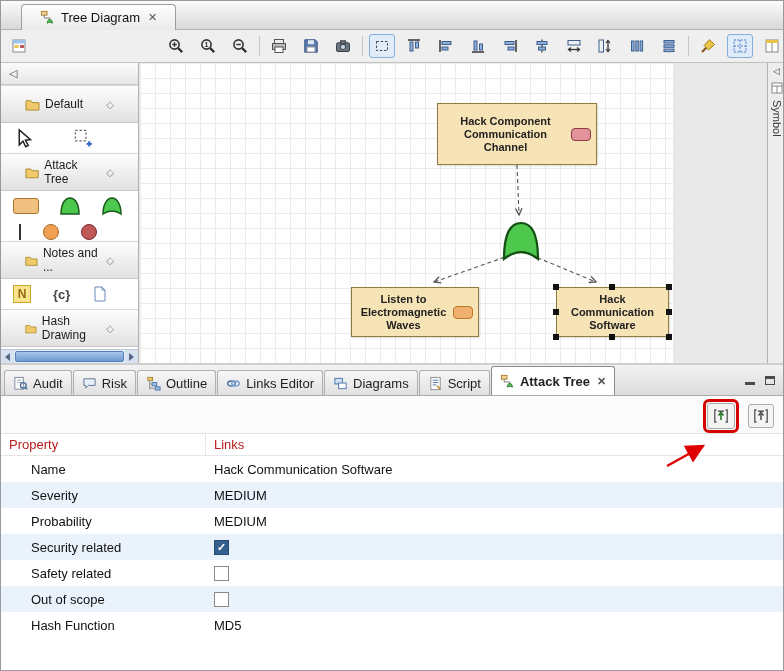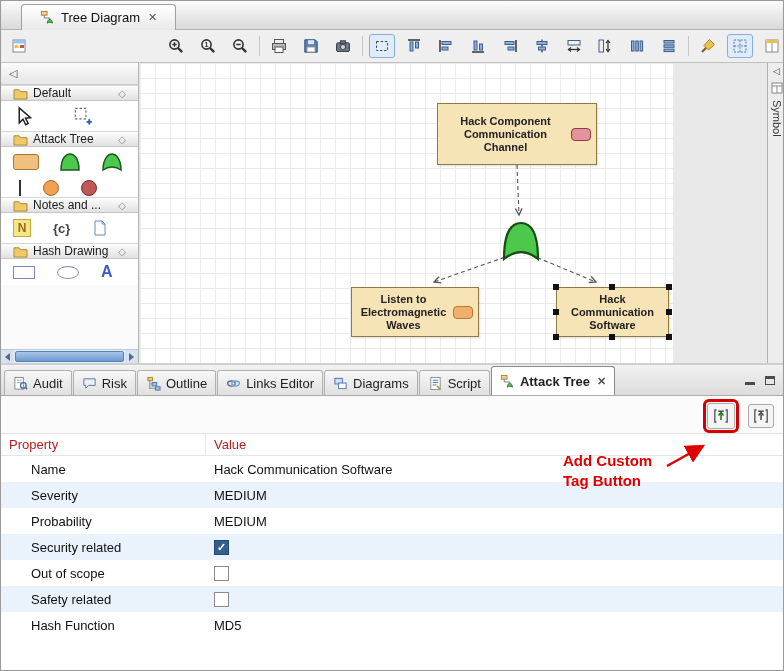--- a/index.html
+++ b/index.html
@@ -19,22 +19,22 @@
     border-bottom:1px solid #C0C0C0; display:flex; align-items:center; gap:6px; padding-left:5px; }
   .tb-spacer { width:120px; }
   .tb-btn { width:26px; height:24px; display:flex; align-items:center; justify-content:center; border:1px solid transparent; border-radius:3px; }
   .tb-btn.pressed { background:#E0ECFA; border-color:#86AEDC; }
   .tb-sep { width:1px; height:20px; background:#C6C6C6; }
 
   
   .palette { position:absolute; left:0; top:62px; width:138px; height:300px; background:#FAFAFA; border-right:1px solid #B2B2B2; }
   .palette-top { height:22px; background:linear-gradient(#FBFBFB,#E6E6E6); border-bottom:1px solid #CCC;
     display:flex; align-items:center; padding-left:8px; font-size:11px; color:#444; }
-  .psection { height:16px; background:linear-gradient(#FDFDFD,#E1E1E1); border-top:1px solid #D7D7D7; border-bottom:1px solid #C6C6C6;
-    display:flex; align-items:center; gap:5px; padding:0 12px; font-size:12px; color:#1A1A1A; }
+  .psection { height:38px; background:linear-gradient(#FDFDFD,#E1E1E1); border-top:1px solid #D7D7D7; border-bottom:1px solid #C6C6C6;
+    display:flex; align-items:center; gap:5px; padding:0 24px; font-size:12px; color:#1A1A1A; }
   .psection .pin { margin-left:auto; color:#8A8A8A; font-size:10px; }
   .prow { display:flex; align-items:center; gap:22px; padding:5px 12px; background:#FFF; }
   .prow.tight { gap:20px; }
   .prow.clip { height:20px; overflow:hidden; padding-top:3px; padding-bottom:0; align-items:flex-start; }
   .shape-rect-tan { width:26px; height:16px; background:#F0C081; border:1px solid #A9762E; border-radius:3px; }
   .vline-item { width:2px; height:16px; background:#333; margin-left:6px; }
   .orange-circle { width:16px; height:16px; border-radius:50%; background:#F0A050; border:1px solid #A96820; }
   .red-circle { width:16px; height:16px; border-radius:50%; background:#C05858; border:1px solid #7A2A2A; }
   .note-n { width:18px; height:18px; background:#F8E48A; border:1px solid #C8A830; display:flex; align-items:center; justify-content:center;
     font-size:12px; font-weight:bold; color:#9A6A10; }
@@ -485,21 +485,21 @@
           <line x1="8" y1="4.5" x2="8" y2="12" stroke="#555" stroke-width="1.6"></line>
           <path d="M5.5 7.5 L8 4.5 L10.5 7.5" fill="none" stroke="#555" stroke-width="1.6"></path>
           <line x1="5.2" y1="3.2" x2="10.8" y2="3.2" stroke="#444" stroke-width="1.4"></line>
         </svg>
       </div>
     </div>
 
     <div class="props-table">
       <div class="thead">
         <div class="col-prop">Property</div>
-        <div class="col-val">Value</div>
+        <div class="col-val">Links</div>
       </div>
       <div class="trow">
         <div class="col-prop">Name</div>
         <div class="col-val">Hack Communication Software</div>
       </div>
       <div class="trow">
         <div class="col-prop">Severity</div>
         <div class="col-val">MEDIUM</div>
       </div>
       <div class="trow">
@@ -508,41 +508,37 @@
       </div>
       <div class="trow">
         <div class="col-prop">Security related</div>
         <div class="col-val">
           <span class="cb checked">
               <span>✓</span>
             </span>
         </div>
       </div>
       <div class="trow">
+        <div class="col-prop">Safety related</div>
+        <div class="col-val">
+          <span class="cb"></span>
+        </div>
+      </div>
+      <div class="trow">
         <div class="col-prop">Out of scope</div>
         <div class="col-val">
           <span class="cb"></span>
         </div>
       </div>
       <div class="trow">
-        <div class="col-prop">Safety related</div>
-        <div class="col-val">
-          <span class="cb"></span>
-        </div>
-      </div>
-      <div class="trow">
         <div class="col-prop">Hash Function</div>
         <div class="col-val">MD5</div>
       </div>
     </div>
 
-    <div class="annotation">
-      <div>Add Custom</div>
-      <div>Tag Button</div>
-    </div>
     <svg class="ann-arrow" width="784" height="309">
       <defs>
         <marker id="redarr" markerWidth="10" markerHeight="10" refX="7" refY="4" orient="auto">
           <path d="M0,0 L8,4 L0,8 Z" fill="#E00000"></path>
         </marker>
       </defs>
       <line x1="666" y1="101" x2="702" y2="81" stroke="#E00000" stroke-width="2.4" marker-end="url(#redarr)"></line>
     </svg>
 
   </div>

